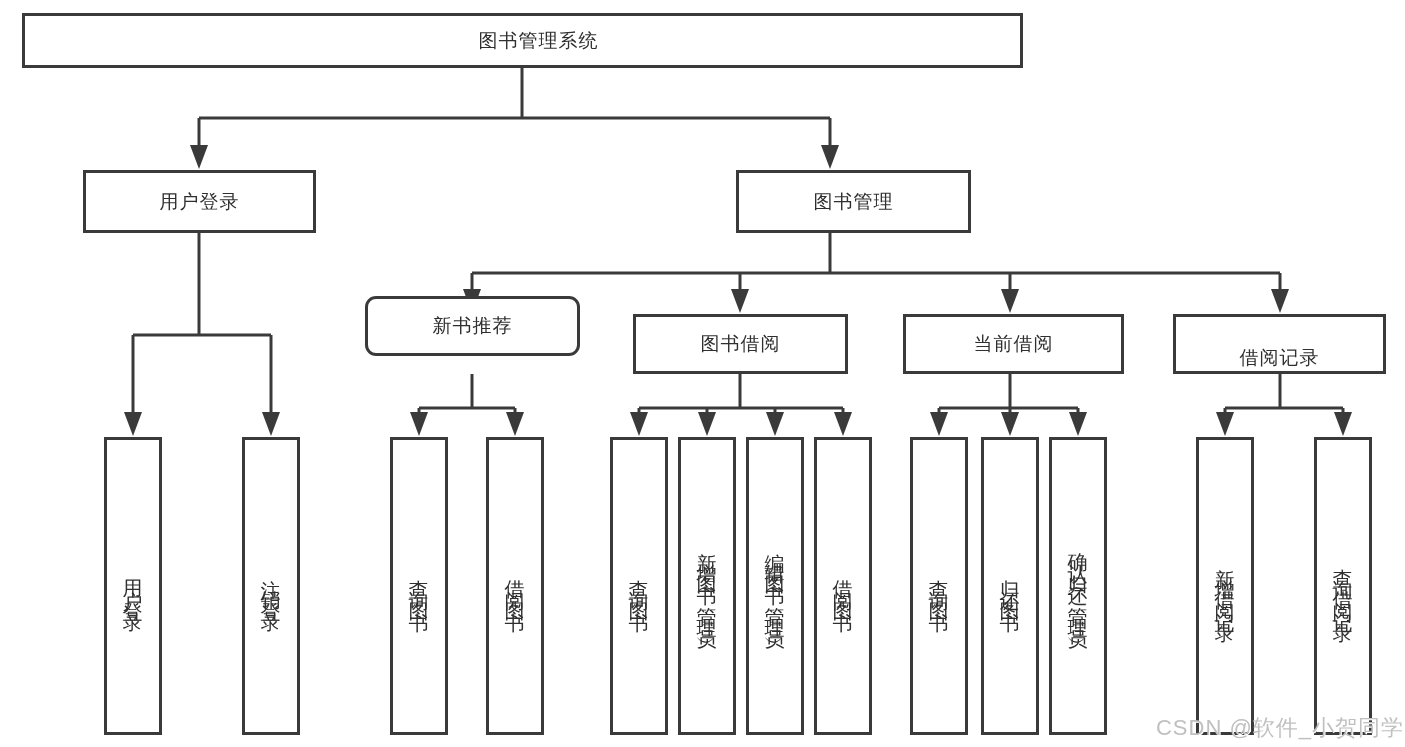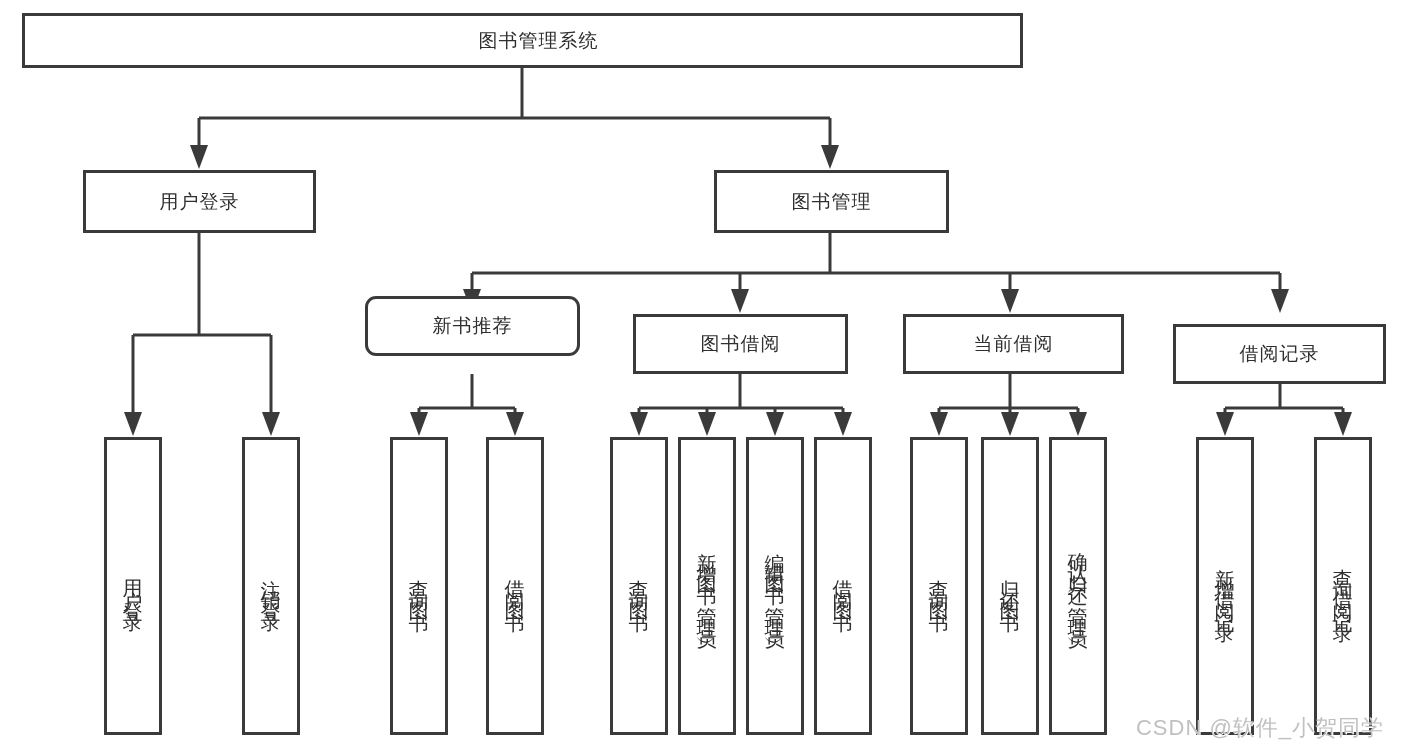--- a/index.html
+++ b/index.html
@@ -35,42 +35,42 @@
     text-orientation: mixed;
     font-size: 20px;
     letter-spacing: 11px;
     line-height: 1;
     color: #2f2f2f;
     white-space: nowrap;
   }
   
   #root-node           { left: 22px;   top: 13px;  width: 1001px; height: 55px; padding-left: 32px; }
   #node-user-login     { left: 83px;   top: 170px; width: 233px;  height: 63px; }
-  #node-book-mgmt      { left: 714px;  top: 170px; width: 235px;  height: 63px; }
+  #node-book-mgmt      { left: 736px;  top: 170px; width: 235px;  height: 63px; }
   #node-new-book-rec   { left: 365px;  top: 296px; width: 215px;  height: 60px; border-radius: 11px; }
   #node-book-borrow    { left: 633px;  top: 314px; width: 215px;  height: 60px; }
   #node-current-borrow { left: 903px;  top: 314px; width: 221px;  height: 60px; }
-  #node-borrow-records { left: 1173px; top: 324px; width: 213px;  height: 60px; }
+  #node-borrow-records { left: 1173px; top: 314px; width: 213px;  height: 60px; align-items: flex-end; }
   
   #leaf-user-login     { left: 104px;  }
   #leaf-logout         { left: 242px;  }
   #leaf-nbr-query      { left: 390px;  }
   #leaf-nbr-borrow     { left: 486px;  }
   #leaf-bb-query       { left: 610px;  }
   #leaf-bb-add         { left: 678px;  }
   #leaf-bb-edit        { left: 746px;  }
   #leaf-bb-borrow      { left: 814px;  }
   #leaf-cb-query       { left: 910px;  }
   #leaf-cb-return      { left: 981px;  }
   #leaf-cb-confirm     { left: 1049px; }
   #leaf-br-add         { left: 1196px; }
   #leaf-br-query       { left: 1314px; }
   #watermark {
     position: absolute;
-    right: 21px;
+    right: 1px;
     bottom: 4px;
     font-size: 22px;
     color: #c0c0c0;
     text-shadow: 1px 1px 0 #ffffff;
     z-index: 5;
     letter-spacing: 1px;
   }
 </style>
 </head>
 <body>

